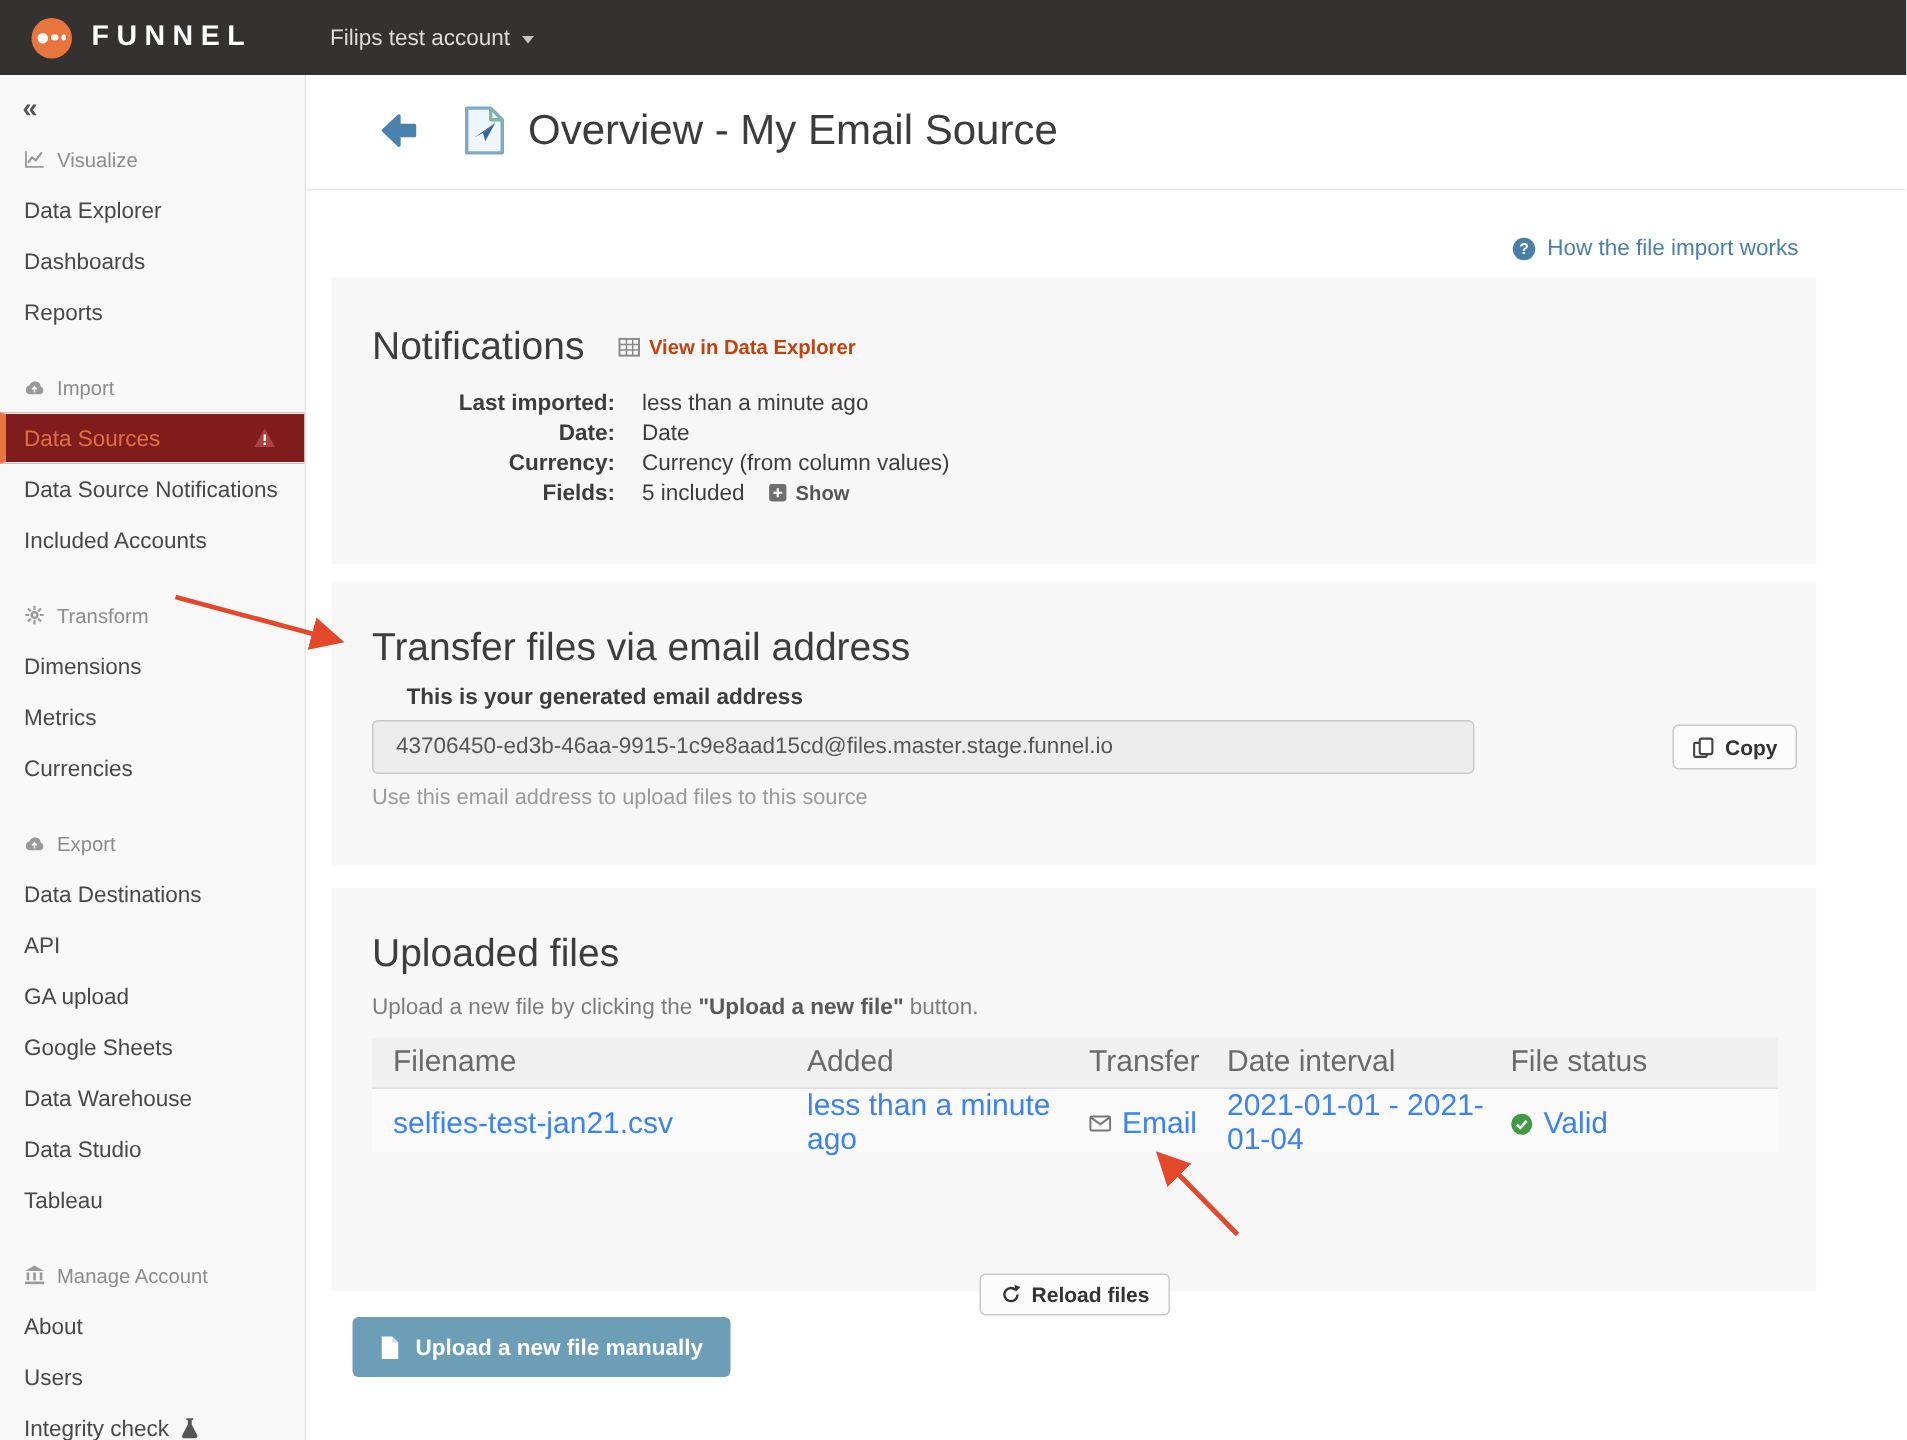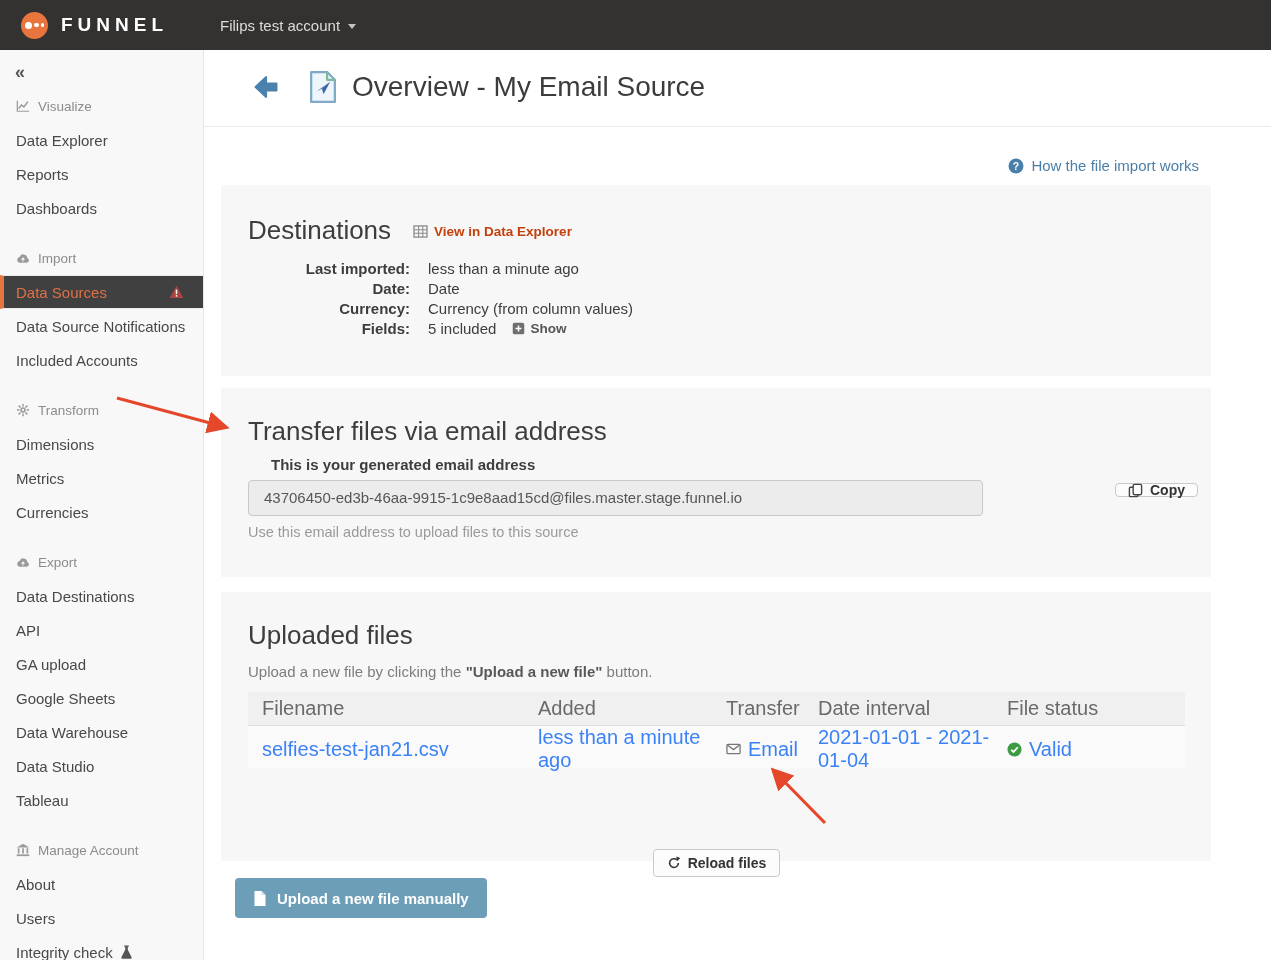--- a/index.html
+++ b/index.html
@@ -19,21 +19,21 @@
   .brand { color:#fff; font-size:19px; font-weight:700; letter-spacing:5px; }
   .account { position:absolute; left:220px; top:0; height:50px; display:flex; align-items:center; gap:8px; color:#dcdcdc; font-size:15px; cursor:pointer; }
   .caret-down { width:0; height:0; border-left:4.5px solid transparent; border-right:4.5px solid transparent; border-top:5px solid #c4c4c4; margin-top:2px; }
 
   
   .sidebar { position:absolute; top:50px; left:0; bottom:0; width:204px; background:#f8f8f8; border-right:1px solid #e6e6e6; overflow:hidden; z-index:5; }
   .collapse { margin:10px 0 0 8px; width:24px; height:24px; color:#555; font-size:18px; font-weight:700; cursor:pointer; line-height:24px; text-align:center; }
   .nav-header { display:flex; align-items:center; gap:8px; height:34px; padding-left:16px; color:#8c8c8c; font-size:13.5px; margin-top:16px; }
   .nav-header.first { margin-top:5px; }
   .nav-item { display:flex; align-items:center; height:34px; padding-left:16px; color:#484848; font-size:15px; cursor:pointer; }
-  .nav-item.active { background:#404040; border-left:4px solid #E8743E; border-top:1px solid #ececec; border-bottom:1px solid #ececec; padding-left:12px; padding-right:19px; color:#DF7046; justify-content:space-between;gap:20px; }
+  .nav-item.active { background:#7f1d1d; border-left:4px solid #E8743E; border-top:1px solid #ececec; border-bottom:1px solid #ececec; padding-left:12px; padding-right:19px; color:#DF7046; justify-content:space-between;gap:20px; }
   .nav-ico { width:14px; height:14px; flex:0 0 auto; }
   .flask-ico { width:13px; height:15px; margin-left:7px; }
 
   
   .main { position:absolute; left:204px; top:50px; right:0; bottom:0; background:#fff; }
   .page-header { position:absolute; top:0; left:0; right:0; height:77px; background:#fff; border-bottom:1px solid #ebebeb; }
   .back-arrow { position:absolute; left:50px; top:26px; cursor:pointer; }
   .title-group { position:absolute; left:105px; top:20px; display:flex; align-items:center; gap:15px; }
   .page-title { font-size:28px; color:#3c3c3c; font-weight:400; }
   .help-link { position:absolute; top:107px; right:72px; display:flex; align-items:center; gap:7px; color:#4A7FA9; font-size:15px; cursor:pointer; }
@@ -50,21 +50,21 @@
   .config-rows { position:absolute; left:27px; top:73px; }
   .config-row { display:flex; align-items:center; height:20px; font-size:15px; }
   .config-label { width:162px; text-align:right; font-weight:700; color:#3d3d3d; }
   .config-value { margin-left:18px; color:#3d3d3d; display:flex; align-items:center; gap:16px; }
   .show-btn { display:flex; align-items:center; gap:5px; font-size:13.5px; font-weight:700; color:#555; cursor:pointer; }
 
   
   .transfer-title { position:absolute; left:27px; top:28px; }
   .transfer-subtitle { position:absolute; left:27px; top:68px; font-size:15px; font-weight:700; color:#3d3d3d;margin-left:23px; }
   .email-field { position:absolute; left:27px; top:92px; width:735px; height:36px; background:#ececec; border:1px solid #c9c9c9; border-radius:4px; line-height:34px; padding-left:15px; font-size:15px; color:#565656; white-space:nowrap; overflow:hidden; }
-  .copy-btn { position:absolute; left:894px; top:95px; height:14px; padding:0 12px; display:flex; align-items:center; gap:7px; background:#fcfcfc; border:1px solid #c9c9c9; border-radius:4px; font-size:14px; font-weight:700; color:#333; cursor:pointer; }
+  .copy-btn { position:absolute; left:894px; top:95px; height:30px; padding:0 12px; display:flex; align-items:center; gap:7px; background:#fcfcfc; border:1px solid #c9c9c9; border-radius:4px; font-size:14px; font-weight:700; color:#333; cursor:pointer; }
   .transfer-help { position:absolute; left:27px; top:136px; font-size:14.5px; color:#9a9a9a; }
 
   
   .files-title { position:absolute; left:27px; top:28px; }
   .files-instruction { position:absolute; left:27px; top:71px; font-size:15px; color:#7d7d7d; }
   .files-instruction b { font-weight:700; color:#595959; }
   .files-table { position:absolute; left:27px; top:100px; width:937px; font-size:20px; }
   .t-row { display:grid; grid-template-columns:276px 188px 92px 189px auto; align-items:center; }
   .t-head { height:34px; background:#f0f0f0; color:#6a6a6a; border-bottom:1px solid #dedede; }
   .t-body { height:42px; background:#fafafa; color:#3b82f6; }
@@ -102,24 +102,24 @@
     <svg class="nav-ico" viewBox="0 0 16 16">
         <path d="M1.5 2 V14 H15" stroke="#9a9a9a" stroke-width="1.4" fill="none"></path>
         <path d="M3 11 L6.2 6.8 L9 9 L13.5 3" stroke="#9a9a9a" stroke-width="1.7" fill="none"></path>
       </svg>
     <span>Visualize</span>
   </div>
   <div class="nav-item">
       <span>Data Explorer</span>
     </div>
   <div class="nav-item">
+      <span>Dashboards</span>
+    </div>
+  <div class="nav-item">
       <span>Reports</span>
-    </div>
-  <div class="nav-item">
-      <span>Dashboards</span>
     </div>
 
   <div class="nav-header">
     <svg class="nav-ico" viewBox="0 0 16 13">
         <path fill="#9a9a9a" d="M4.3 12 A3.4 3.4 0 0 1 4.1 5.3 A4.5 4.5 0 0 1 12.8 6.4 A2.9 2.9 0 0 1 12.4 12 z"></path>
         <path d="M8 10.5 V6.8 M6.3 8.3 L8 6.5 L9.7 8.3" stroke="#f8f8f8" stroke-width="1.2" fill="none"></path>
       </svg>
     <span>Import</span>
   </div>
   <div class="nav-item active">
@@ -232,21 +232,21 @@
   <div class="help-link">
     <svg width="16" height="16" viewBox="0 0 16 16">
         <circle cx="8" cy="8" r="7.5" fill="#4A7FA9"></circle>
         <text x="8" y="11.6" font-size="10.5" font-weight="bold" fill="#fff" text-anchor="middle" font-family="Liberation Sans, sans-serif">?</text>
       </svg>
     <span>How the file import works</span>
   </div>
 
   <div class="panel" id="panel-config">
     <div class="config-title-row">
-      <span class="panel-title">Destinations</span>
+      <span class="panel-title">Notifications</span>
       <span class="view-link">
         <svg width="15" height="13" viewBox="0 0 16 14">
             <rect x="1" y="1" width="14" height="12" fill="none" stroke="#8a8a8a" stroke-width="1.4"></rect>
             <path d="M1 5 H15 M6 1 V13 M10.5 1 V13 M1 9 H15" stroke="#8a8a8a" stroke-width="1.1"></path>
           </svg>
         <span>View in Data Explorer</span>
       </span>
     </div>
     <div class="config-rows">
       <div class="config-row">

